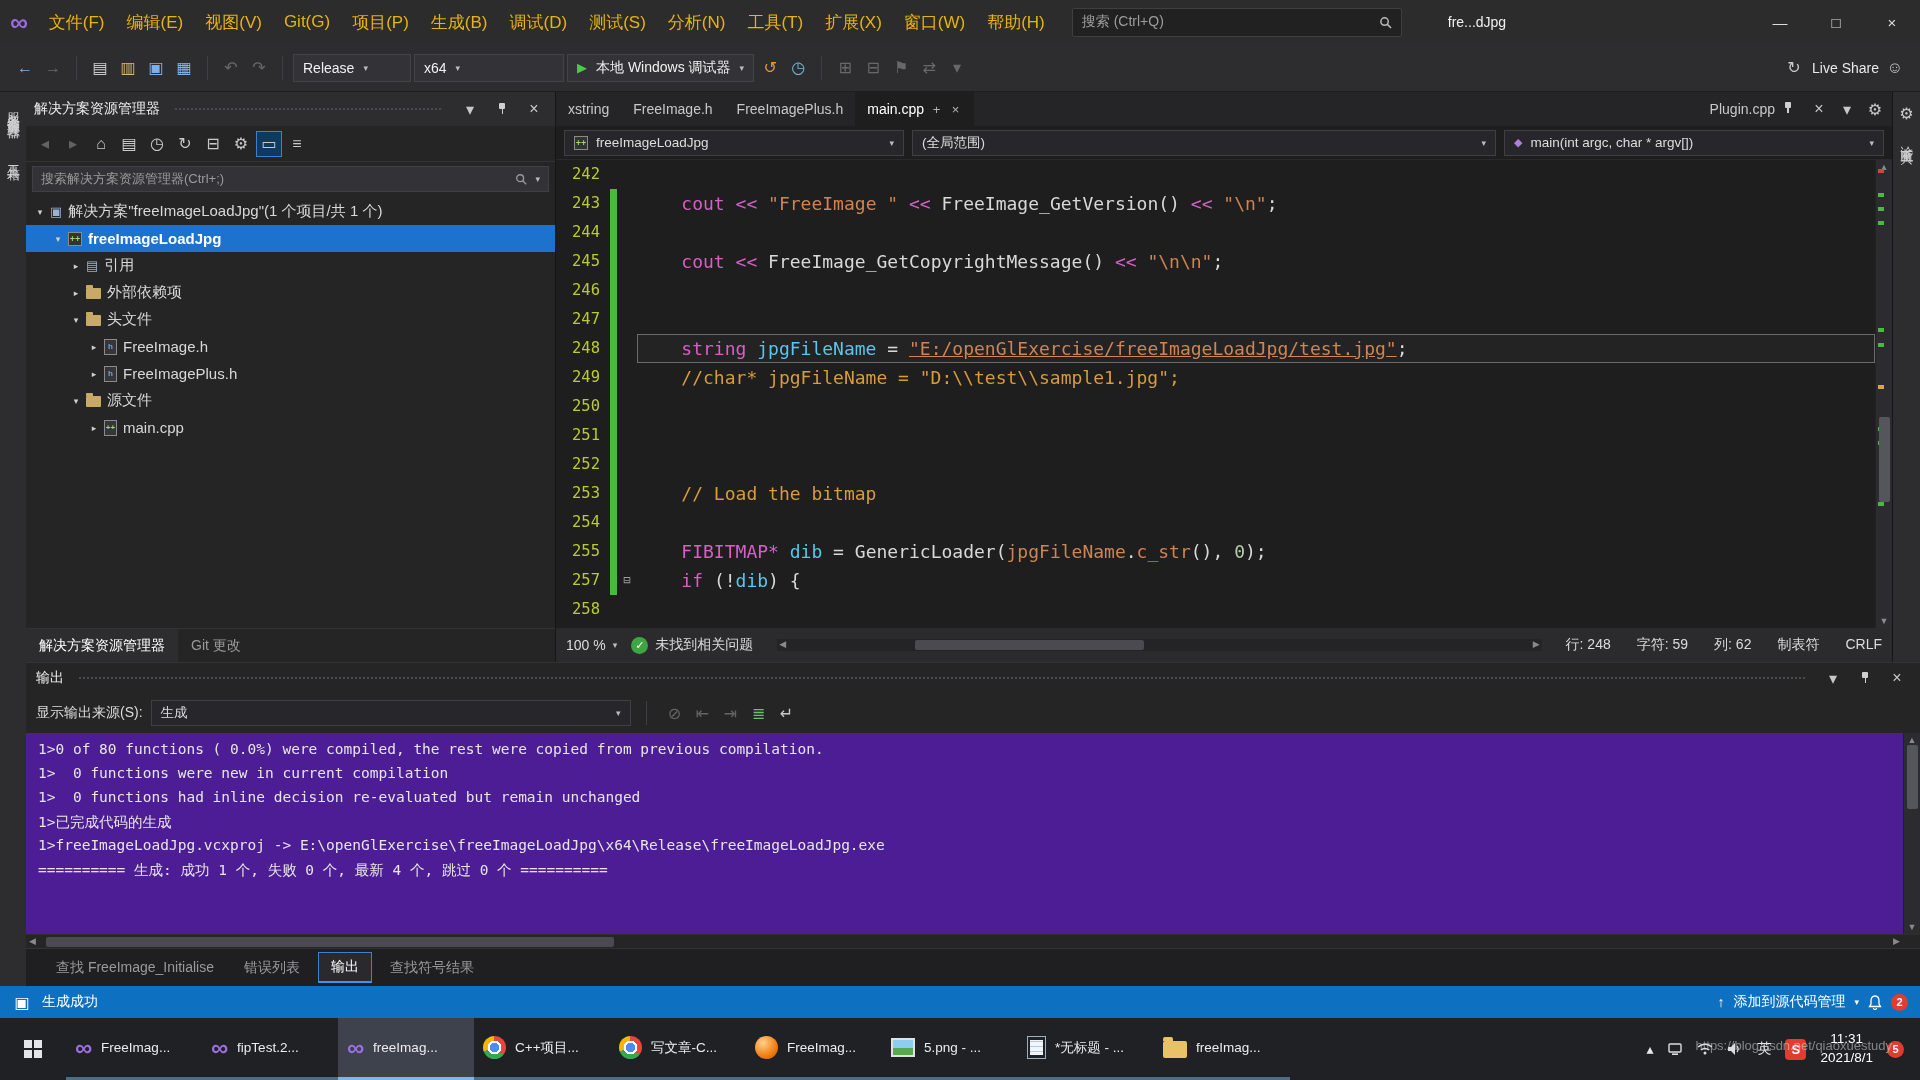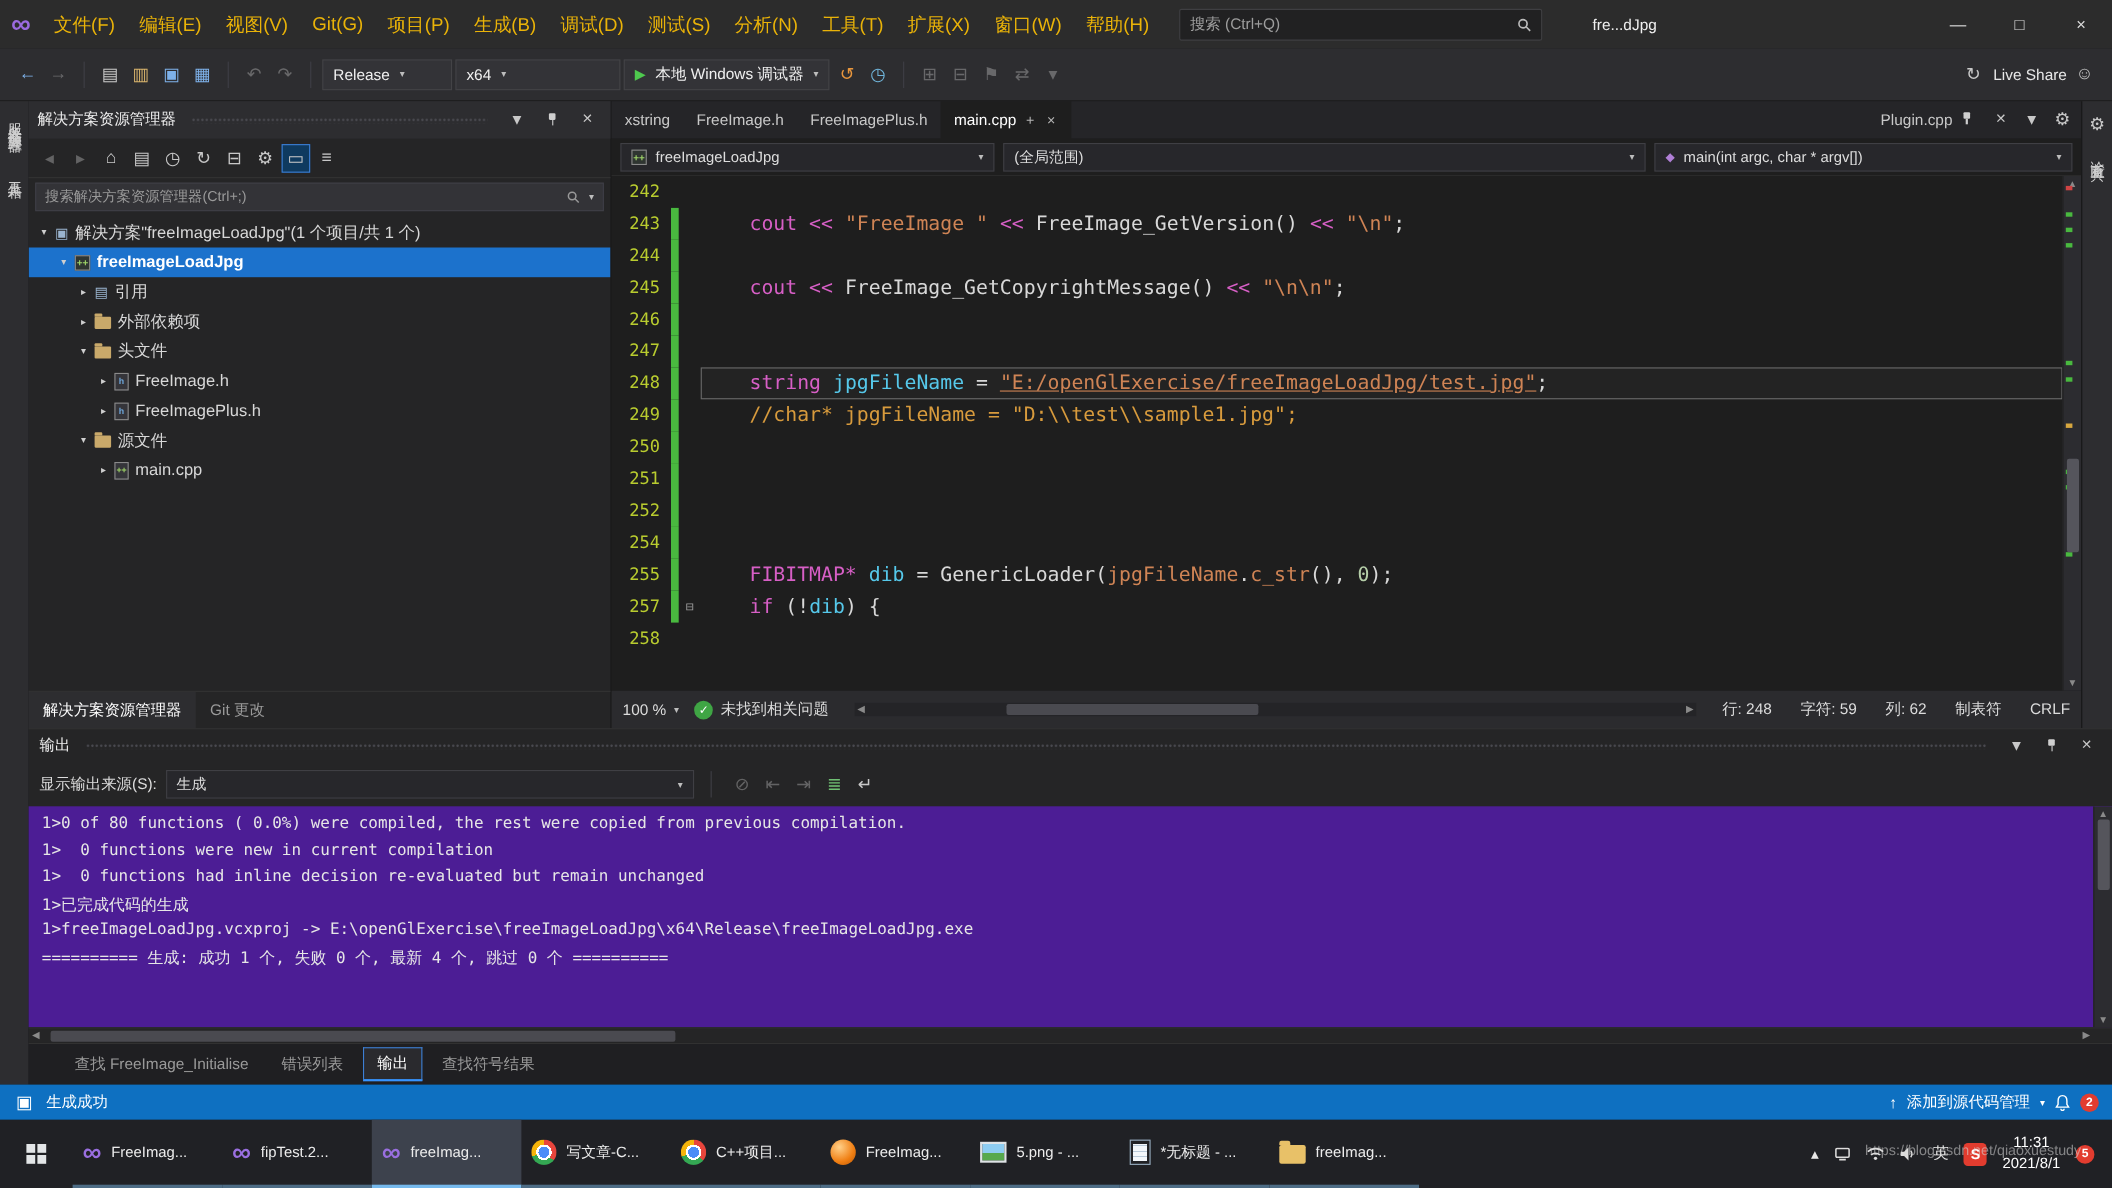--- a/index.html
+++ b/index.html
@@ -112,21 +112,21 @@
 .out-header{height:30px;display:flex;align-items:center;padding:0 10px;font-size:14px;color:#eee;gap:6px}
 .out-toolbar{height:40px;display:flex;align-items:center;padding:0 10px;font-size:14px;color:#ddd;gap:8px}
 .out-combo{width:480px;height:26px}
 .out-body{flex:1;background:#4c1d95;display:flex;overflow:hidden}
 .out-lines{flex:1;padding:8px 0 0 12px;font-family:"DejaVu Sans Mono","Liberation Mono",monospace;font-size:14.5px;color:#e6e6e6;overflow:hidden}
 .out-line{height:24px;white-space:pre}
 .out-hscroll{height:14px;background:#252526;position:relative;border-top:1px solid #2e2e31}
 .oh-thumb{position:absolute;top:2px;height:10px;background:#4a4a50;border-radius:2px}
 
 
-.panel-tabs{height:38px;background:#1f1f22;display:flex;align-items:center;padding-left:30px;gap:6px;border-top:1px solid #333}
+.panel-tabs{height:38px;background:#1f1f22;display:flex;align-items:center;padding-left:18px;gap:6px;border-top:1px solid #333}
 .ptab{padding:5px 12px;font-size:14px;color:#9a9a9a;cursor:default}
 .ptab.active{color:#fff;border:1px solid #3c7fd5;border-bottom:2px solid #3794ff;background:#2a2a2e}
 
 
 .statusbar{height:32px;background:#0e70c1;display:flex;align-items:center;padding:0 12px;color:#fff;font-size:14px;gap:10px;flex:0 0 auto}
 .statusbar .gicon{color:#fff;width:20px}
 .sb-right{margin-left:auto;display:flex;align-items:center;gap:9px}
 .badge{min-width:17px;height:17px;border-radius:50%;background:#e23c2f;color:#fff;font-size:11px;display:flex;align-items:center;justify-content:center;padding:0 3px;font-weight:bold}
 
 
@@ -436,20 +436,26 @@
                   <span class="outm"></span>
                   <span class="ctext"></span>
                 </div>
                 <div class="cline">
                   <span class="lnum">252</span>
                   <span class="chg on"></span>
                   <span class="outm"></span>
                   <span class="ctext"></span>
                 </div>
                 <div class="cline">
+                  <span class="lnum">253</span>
+                  <span class="chg on"></span>
+                  <span class="outm"></span>
+                  <span class="ctext"><span class="tk-pl">    </span><span class="tk-cmt">// Load the bitmap</span></span>
+                </div>
+                <div class="cline">
                   <span class="lnum">254</span>
                   <span class="chg on"></span>
                   <span class="outm"></span>
                   <span class="ctext"></span>
                 </div>
                 <div class="cline">
                   <span class="lnum">255</span>
                   <span class="chg on"></span>
                   <span class="outm"></span>
                   <span class="ctext"><span class="tk-pl">    </span><span class="tk-kw">FIBITMAP*</span><span class="tk-pl"> </span><span class="tk-id">dib</span><span class="tk-pl"> </span><span class="tk-pl">=</span><span class="tk-pl"> </span><span class="tk-pl">GenericLoader</span><span class="tk-pl">(</span><span class="tk-str">jpgFileName</span><span class="tk-pl">.</span><span class="tk-str">c_str</span><span class="tk-pl">()</span><span class="tk-pl">, </span><span class="tk-num">0</span><span class="tk-pl">)</span><span class="tk-pl">;</span></span>
@@ -601,25 +607,25 @@
         <div class="tb-app">
           <span class="app-ico ico-vs">∞</span>
           <span class="tb-label">fipTest.2...</span>
         </div>
         <div class="tb-app active">
           <span class="app-ico ico-vs">∞</span>
           <span class="tb-label">freeImag...</span>
         </div>
         <div class="tb-app">
           <span class="app-ico ico-chrome"></span>
+          <span class="tb-label">C++项目...</span>
+        </div>
+        <div class="tb-app">
+          <span class="app-ico ico-chrome"></span>
           <span class="tb-label">写文章-C...</span>
-        </div>
-        <div class="tb-app">
-          <span class="app-ico ico-chrome"></span>
-          <span class="tb-label">C++项目...</span>
         </div>
         <div class="tb-app">
           <span class="app-ico ico-orange"></span>
           <span class="tb-label">FreeImag...</span>
         </div>
         <div class="tb-app">
           <span class="app-ico ico-image"></span>
           <span class="tb-label">5.png - ...</span>
         </div>
         <div class="tb-app">

